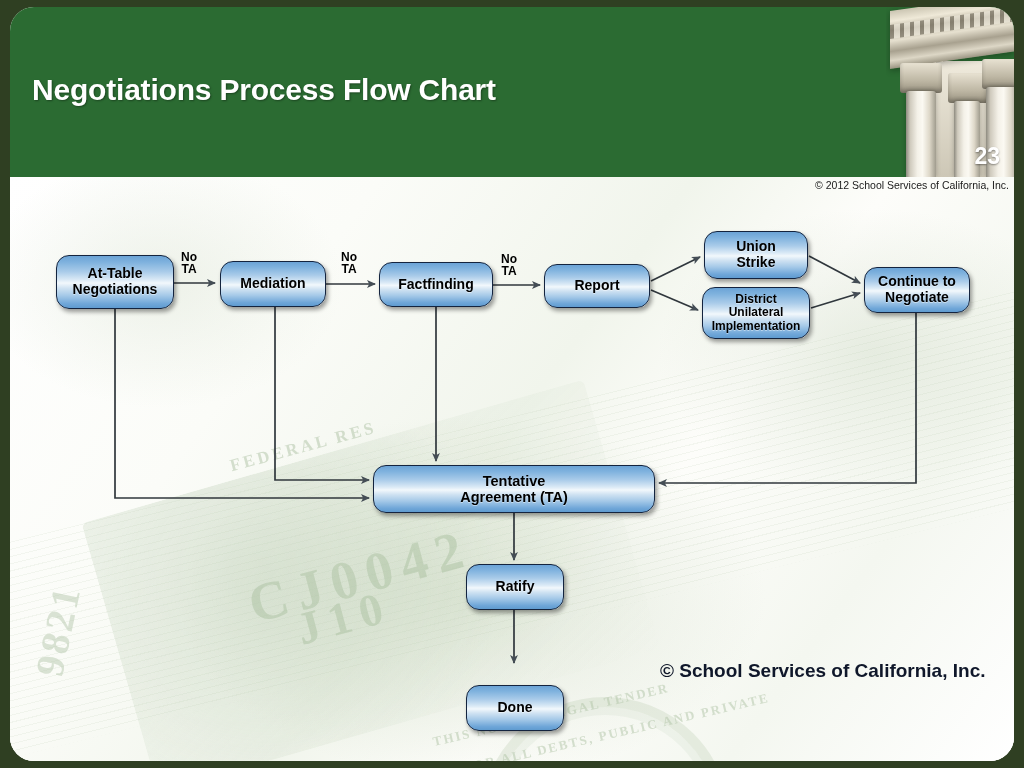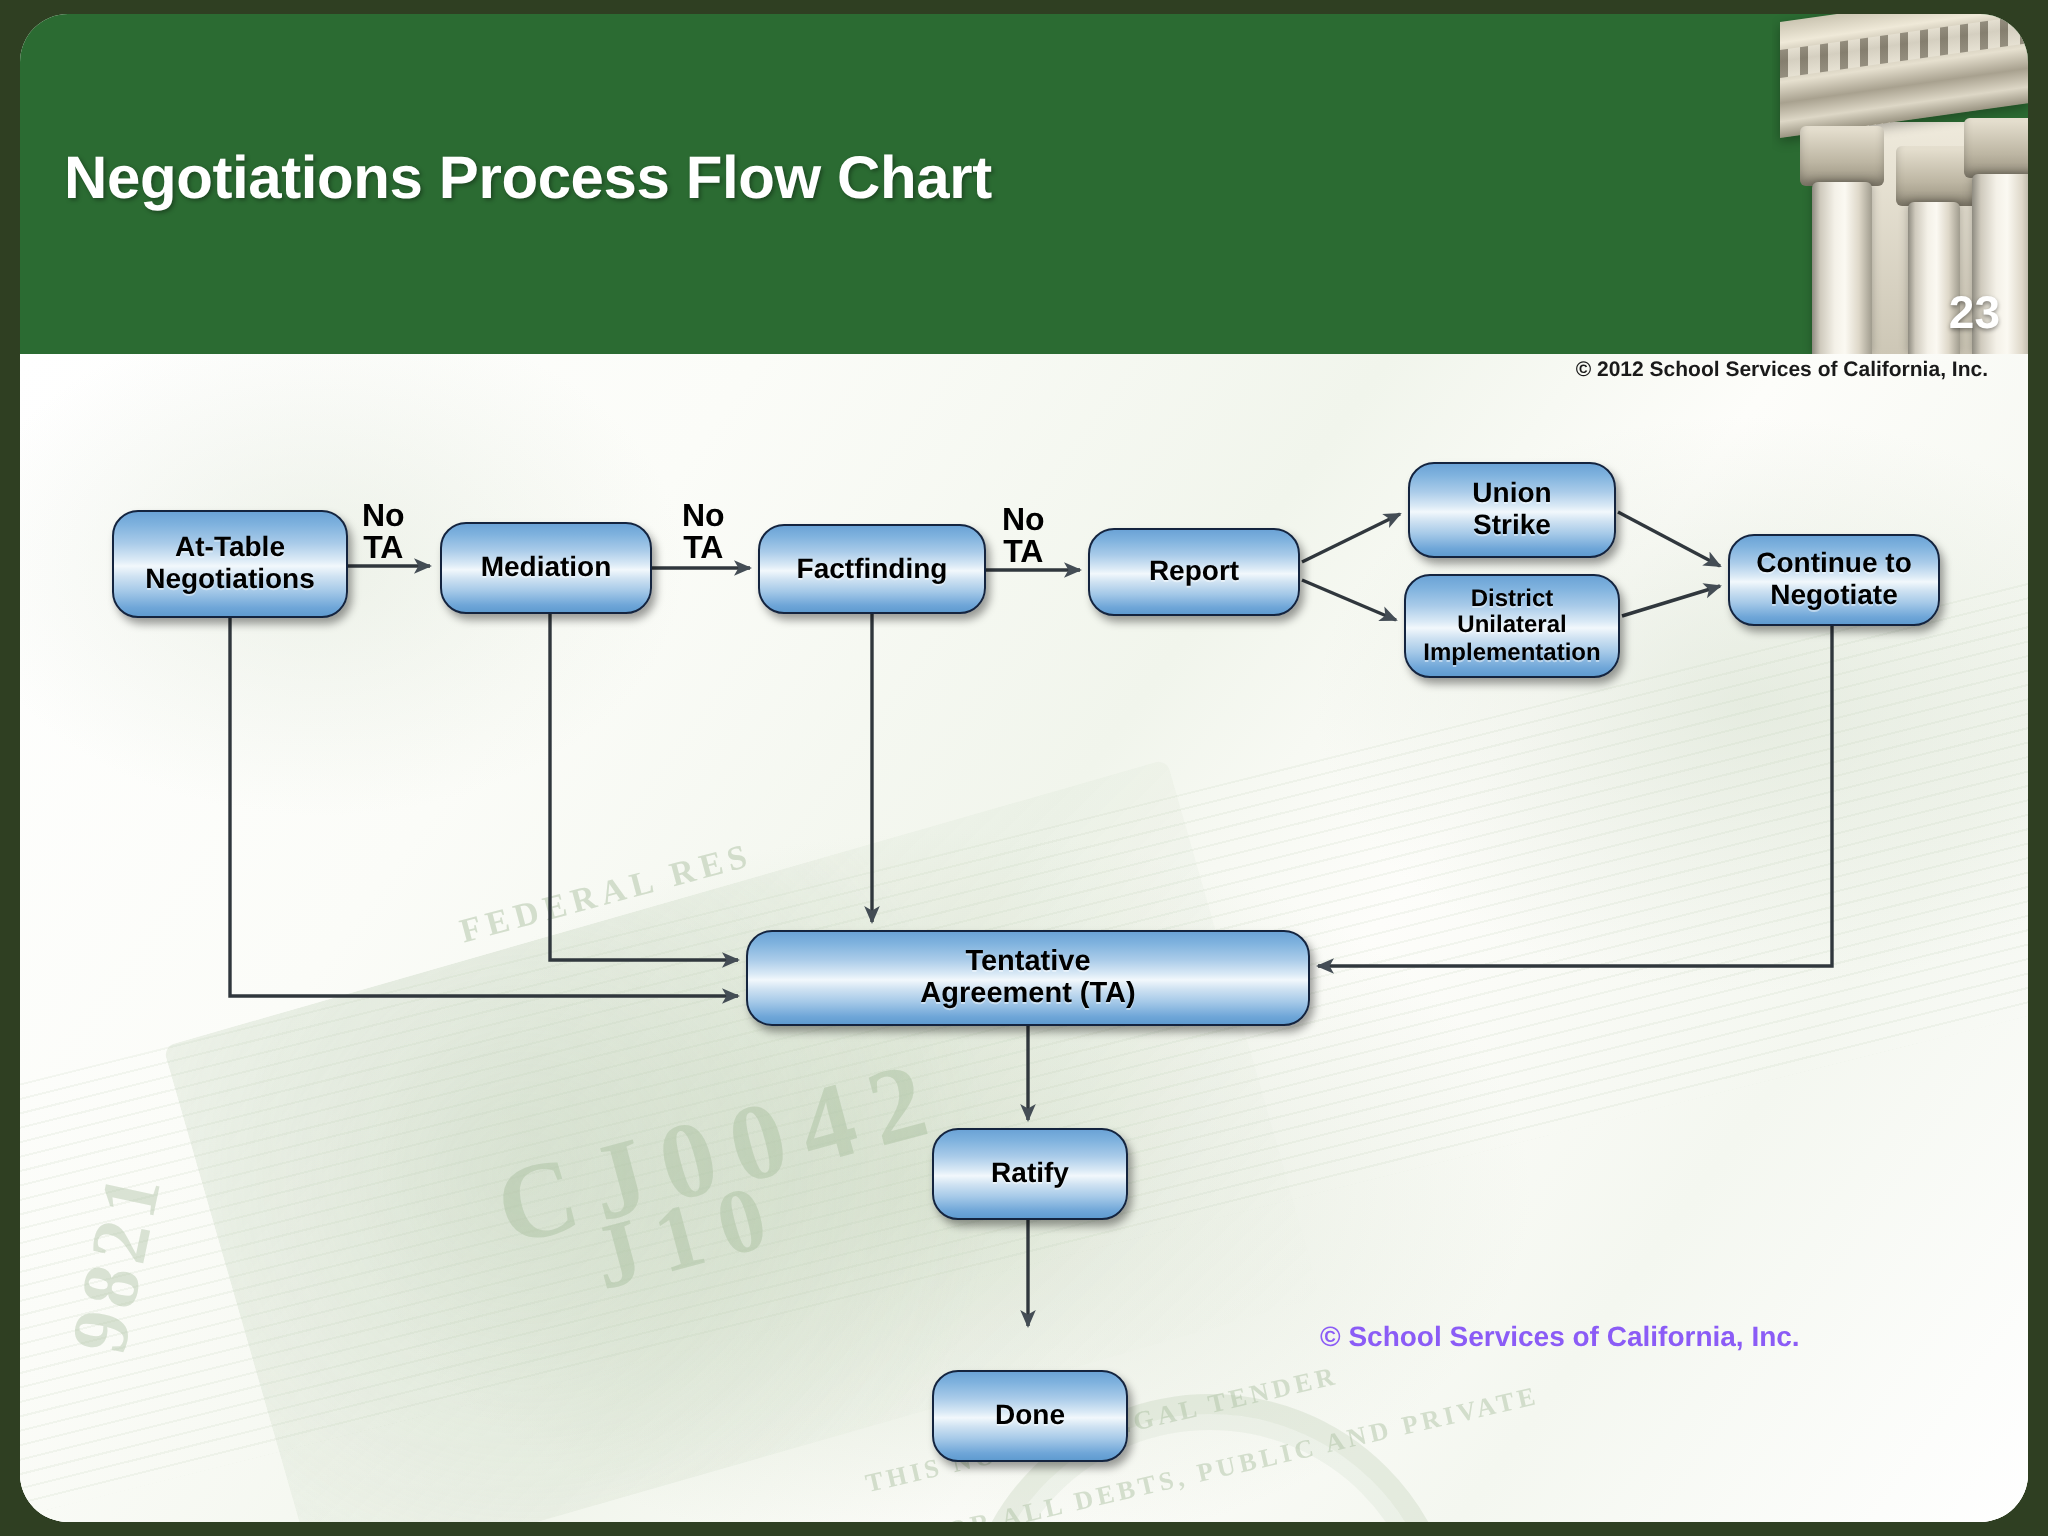--- a/index.html
+++ b/index.html
@@ -228,35 +228,35 @@
     left: 470px; top: 520px;
     width: 230px; height: 230px;
     border-radius: 50%;
     border: 10px solid rgba(184,202,174,0.28);
     box-shadow: inset 0 0 0 8px rgba(196,212,188,0.18);
   }
 
   
   #copyright-top {
     position: absolute;
-    right: 20px;
+    right: 5px;
     top: 2px;
     font-size: 10.5px;
-    font-weight: bold;
+    font-weight: normal;
     color: #1a1a1a;
     z-index: 5;
     white-space: nowrap;
   }
   #copyright-mid {
     position: absolute;
     left: 650px;
     top: 483px;
-    font-size: 14px;
-    font-weight: bold;
-    color: #8b5cf6;
+    font-size: 19px;
+    font-weight: bold;
+    color: #0f172a;
     z-index: 5;
     white-space: nowrap;
   }
 
   
   #chart-layer {
     position: absolute;
     inset: 0;
     z-index: 3;
   }
@@ -308,21 +308,21 @@
   #node-district      { left: 692px; top: 110px; width: 108px; height: 52px;  font-size: 12px; }
   #node-continue      { left: 854px; top: 90px;  width: 106px; height: 46px;  font-size: 14px; text-align: center; }
   #node-ta            { left: 363px; top: 288px; width: 282px; height: 48px;  font-size: 14.5px; }
   #node-ratify        { left: 456px; top: 387px; width: 98px;  height: 46px;  font-size: 14px; }
   #node-done          { left: 456px; top: 508px; width: 98px;  height: 46px;  font-size: 14px; }
 
   
   .edge-label {
     position: absolute;
     z-index: 4;
-    font-size: 16px;
+    font-size: 12px;
     font-weight: bold;
     color: #000000;
     line-height: 1.0;
     text-align: center;
     white-space: pre-line;
   }
   #label-1 { left: 171px; top: 74px; }
   #label-2 { left: 331px; top: 74px; }
   #label-3 { left: 491px; top: 76px; }
 </style>

